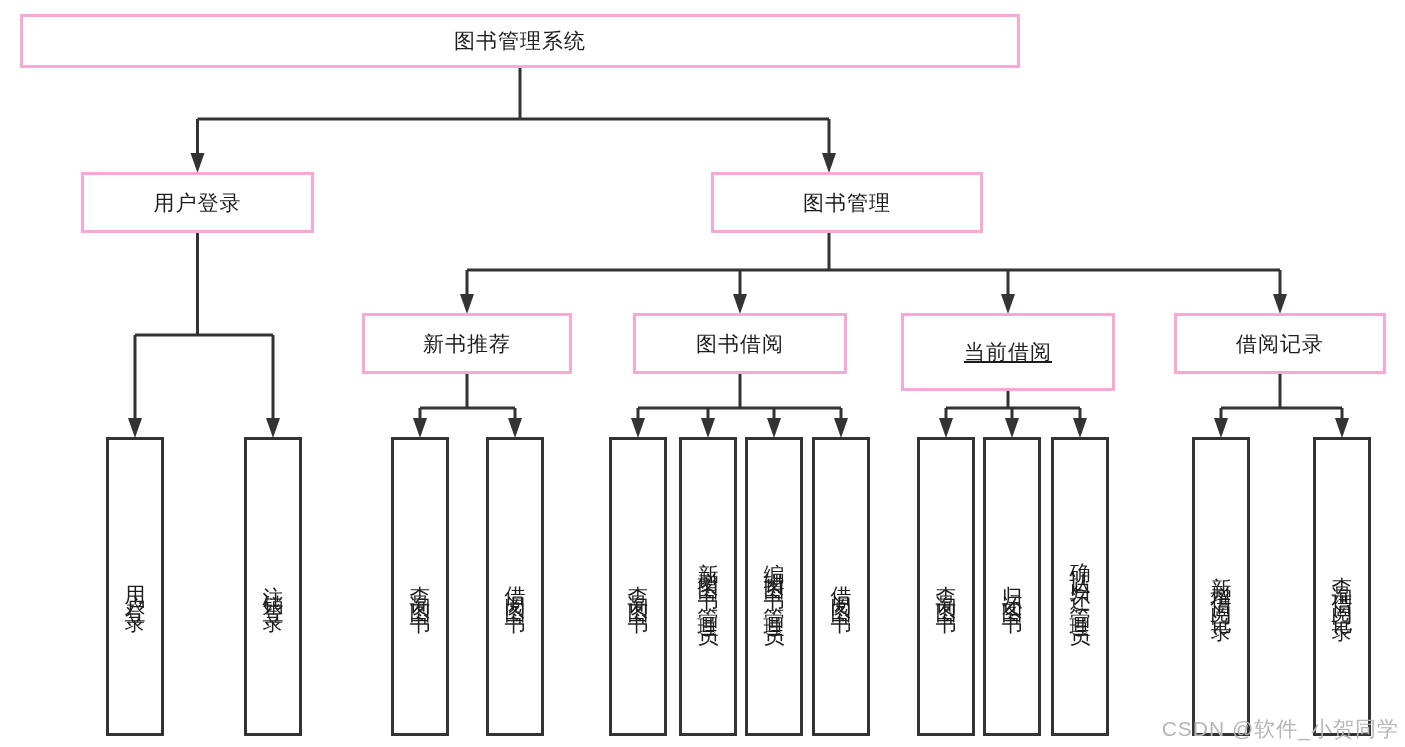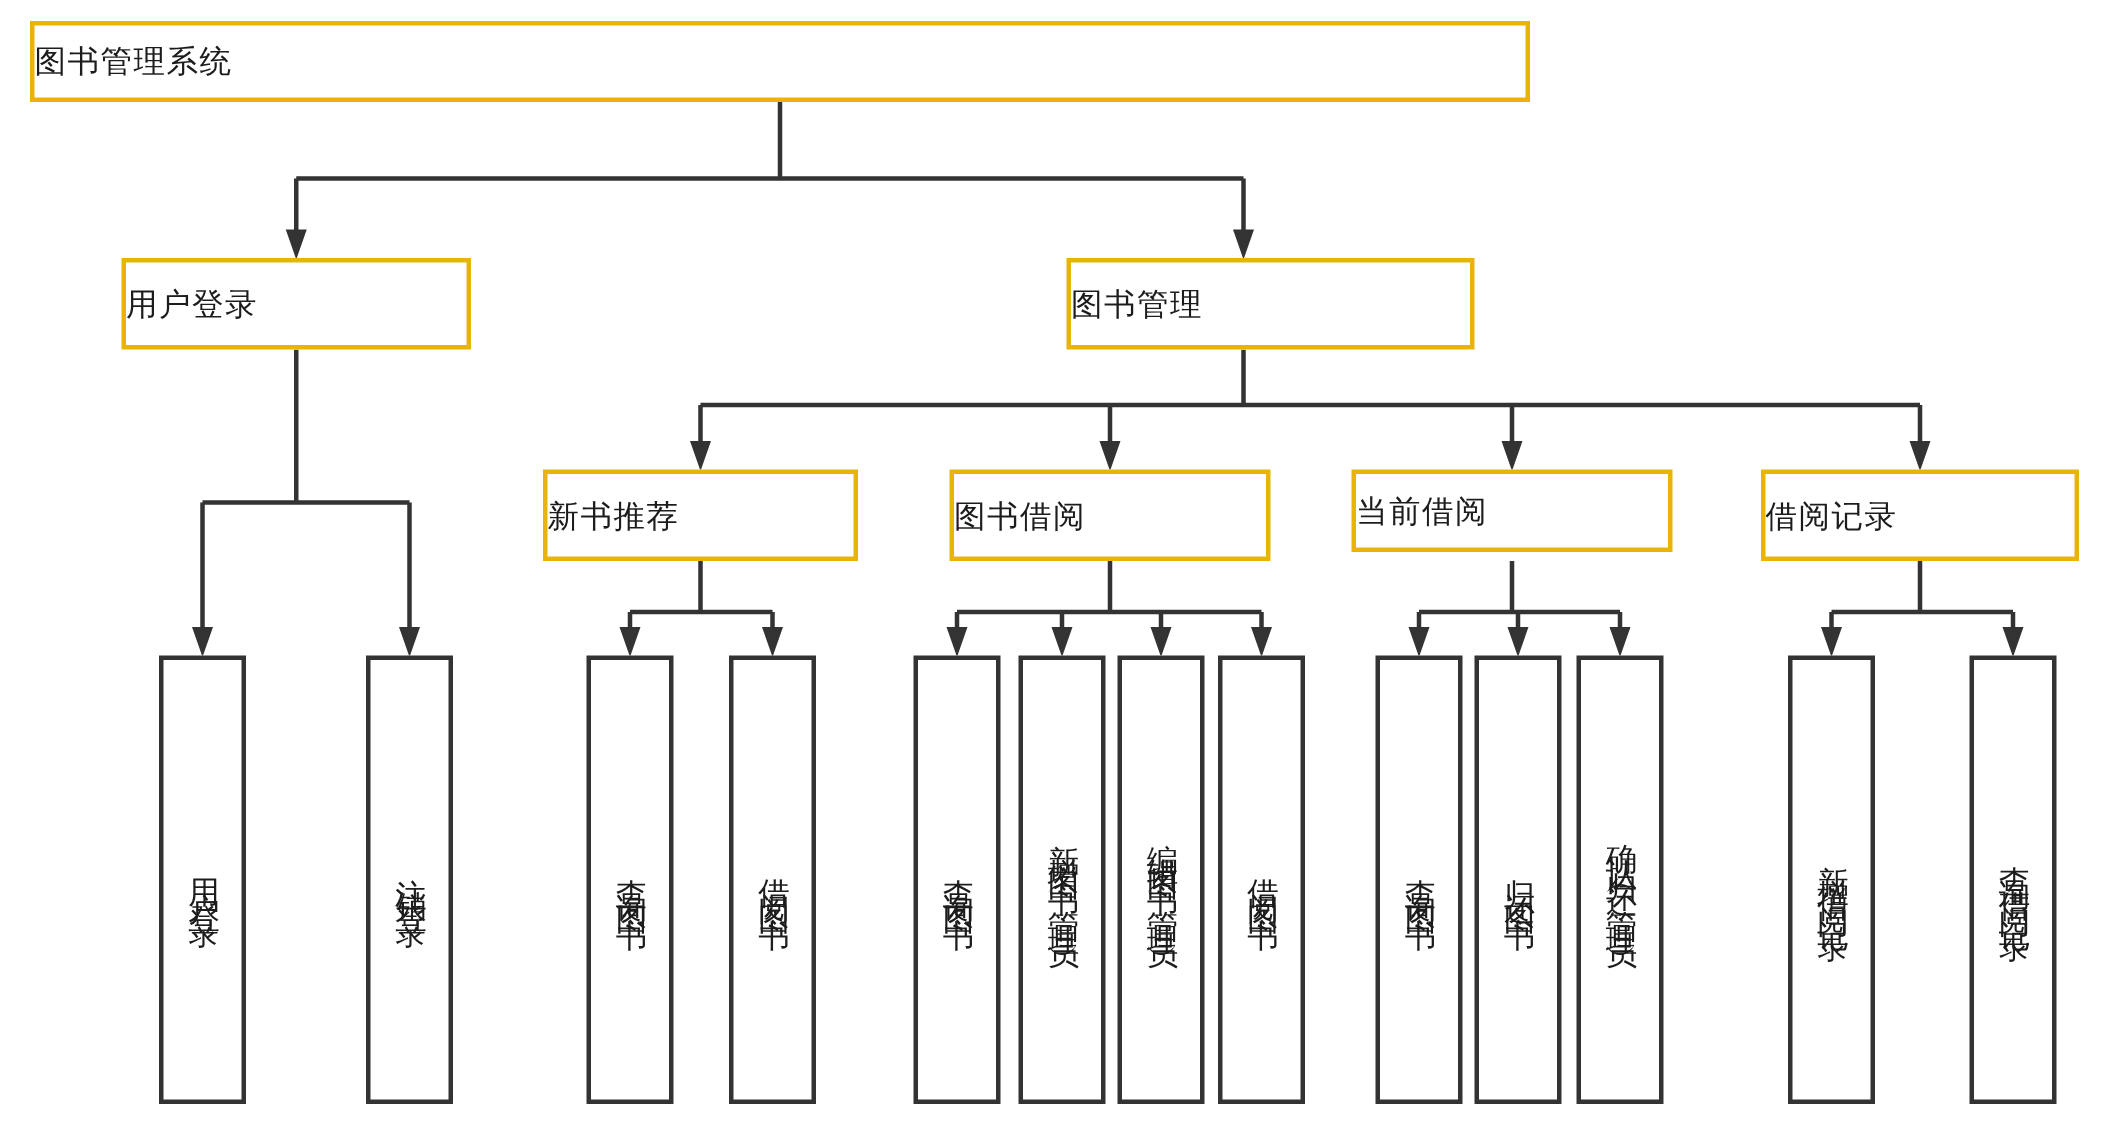--- a/index.html
+++ b/index.html
@@ -28,24 +28,25 @@
     stroke-width: 3;
     fill: none;
   }
   svg.connectors polygon {
     fill: #333333;
     stroke: none;
   }
   .node {
     position: absolute;
     box-sizing: border-box;
-    border: 3px solid #eab308;
+    border: 3px solid #f9a8d4;
     background: #ffffff;
     display: flex;
     align-items: center;
+    justify-content: center;
     color: #1c1c1c;
     font-size: 21px;
     letter-spacing: 1px;
     z-index: 2;
   }
   .leaf {
     position: absolute;
     box-sizing: border-box;
     border: 3px solid #333333;
     background: #ffffff;
@@ -128,21 +129,21 @@
   <div class="node" style="left:711px; top:172px; width:272px; height:61px;">
     <span>图书管理</span>
   </div>
 
   <div class="node" style="left:362px; top:313px; width:210px; height:61px;">
     <span>新书推荐</span>
   </div>
   <div class="node" style="left:633px; top:313px; width:214px; height:61px;font-family:Liberation Mono, monospace;">
     <span>图书借阅</span>
   </div>
-  <div class="node" style="left:901px; top:313px; width:214px; height:55px;">
+  <div class="node" style="left:901px; top:313px; width:214px; height:78px;text-decoration:underline;">
     <span>当前借阅</span>
   </div>
   <div class="node" style="left:1174px; top:313px; width:212px; height:61px;">
     <span>借阅记录</span>
   </div>
 
   <div class="leaf" style="left:106px;">
     <span class="vtext">用户登录</span>
   </div>
   <div class="leaf" style="left:244px;">
@@ -179,14 +180,15 @@
     <span class="vtext">确认归还（管理员）</span>
   </div>
 
   <div class="leaf" style="left:1192px;">
     <span class="vtext">新增借阅记录</span>
   </div>
   <div class="leaf" style="left:1313px;">
     <span class="vtext">查询借阅记录</span>
   </div>
 
+  <div class="watermark">CSDN @软件_小贺同学</div>
 
 </div>
 
 </body></html>

